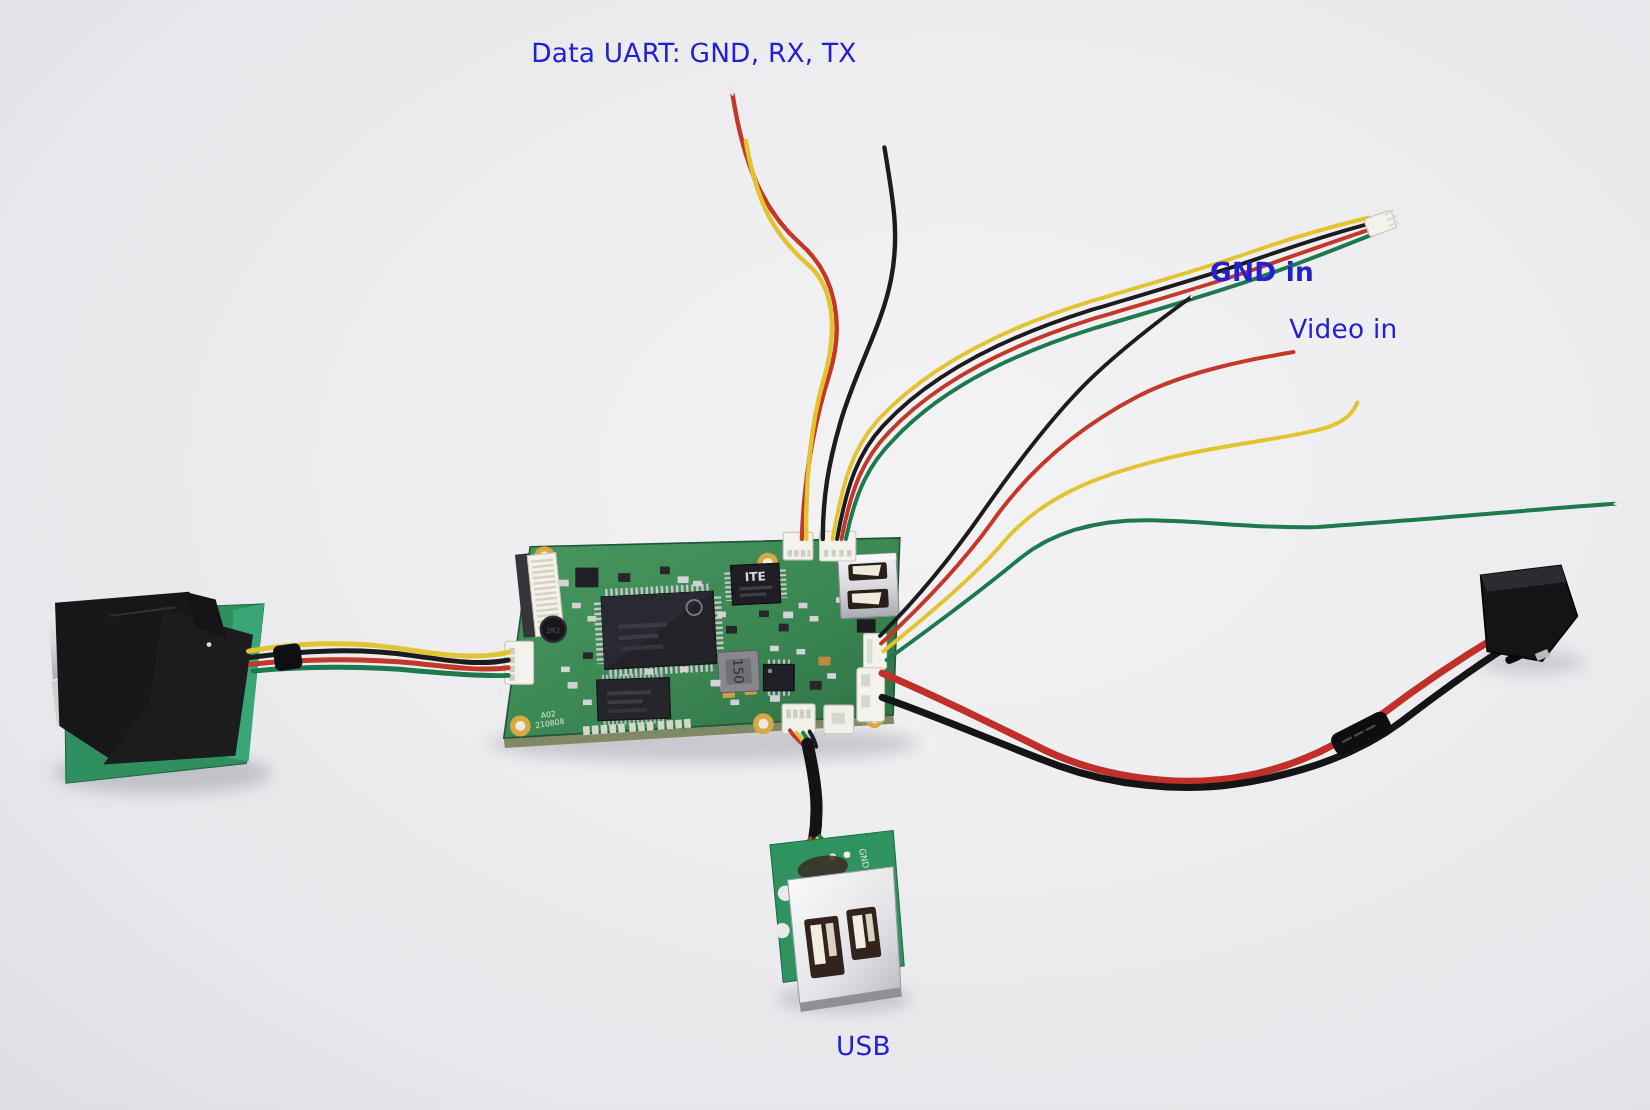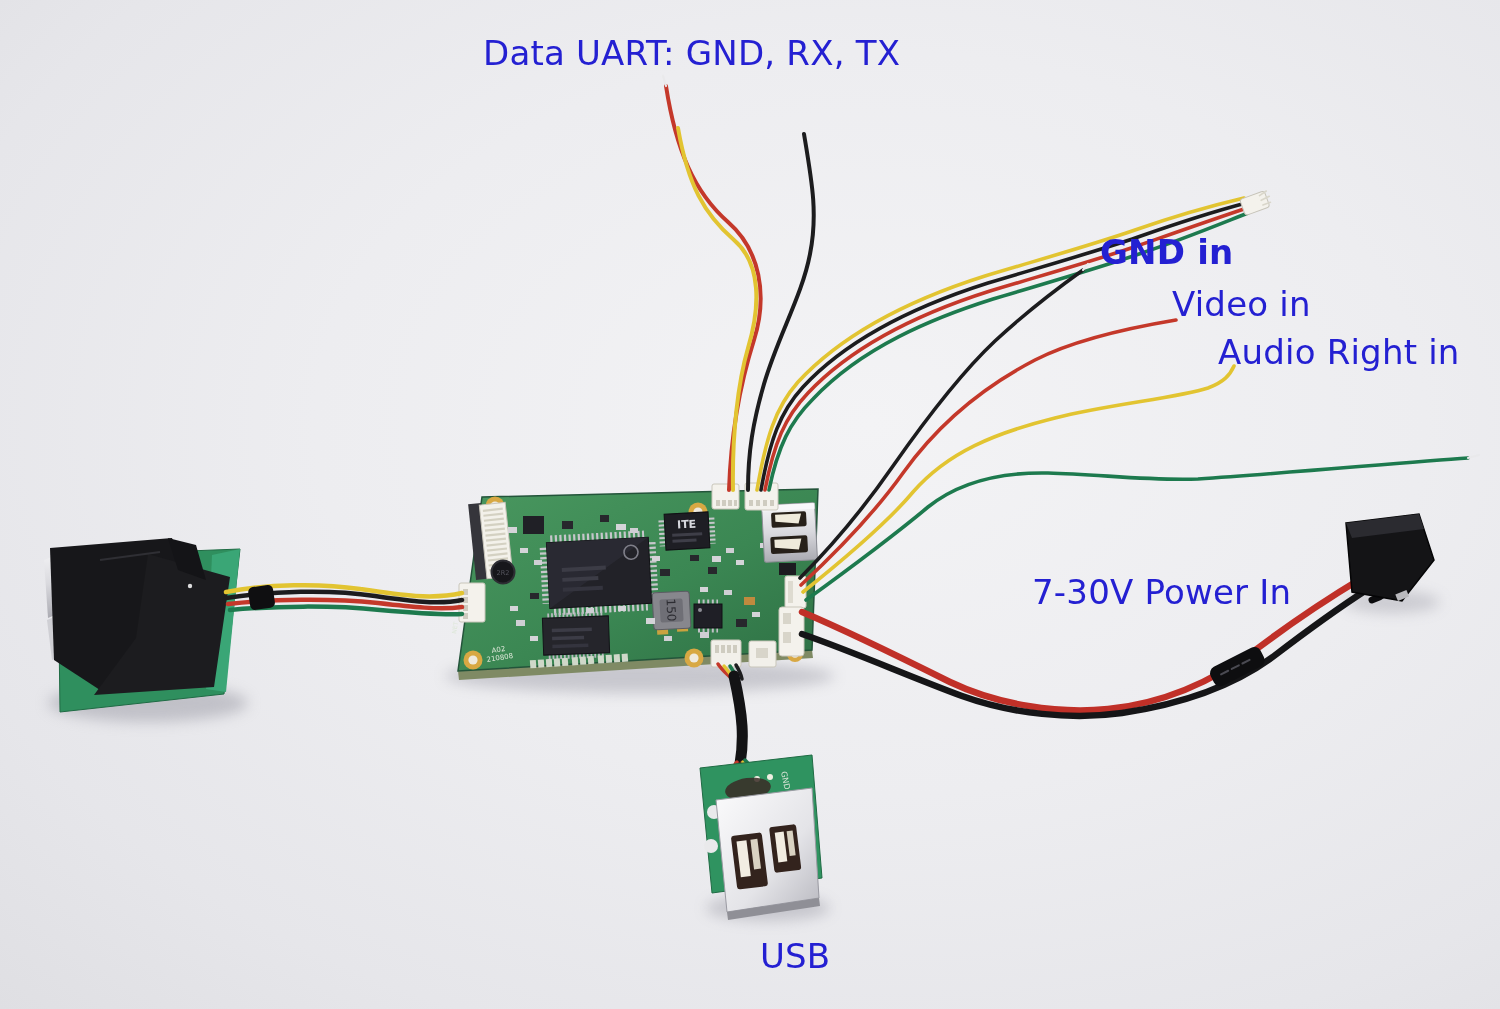--- a/index.html
+++ b/index.html
@@ -8,21 +8,21 @@
     width:1500px;height:1009px;
     overflow:hidden;
     background:
       radial-gradient(ellipse at 58% 42%, #f3f3f5 0%, #ededf0 45%, #e6e6ea 78%, #dfdfe3 100%);
     font-family:"DejaVu Sans","Liberation Sans",sans-serif;
   }
   .scene svg{position:absolute;left:0;top:0;}
   .label{
     position:absolute;
     color:#2420d2;
-    font-size:34px;
+    font-size:24px;
     line-height:1.05;
     white-space:nowrap;
     letter-spacing:0.2px;
   }
 </style>
 </head>
 <body>
 
 <div class="scene">
 
@@ -327,17 +327,15 @@
         <rect x="777" y="834" width="9" height="30" fill="#f2ede2"></rect>
         <rect x="789" y="834" width="6" height="25" fill="#d9d2c2"></rect>
       </g>
     </g>
   </g>
 </svg>
 
 <div class="label" style="left:483px;top:36px;">Data UART: GND, RX, TX</div>
 <div class="label" style="left:1100px;top:235px;font-weight:bold;">GND in</div>
 <div class="label" style="left:1172px;top:287px;">Video in</div>
-<div class="label" style="left:1218px;top:335px;">Audio Right in</div>
-<div class="label" style="left:1032px;top:575px;">7-30V Power In</div>
 <div class="label" style="left:760px;top:939px;">USB</div>
 
 </div>
 
 </body></html>

